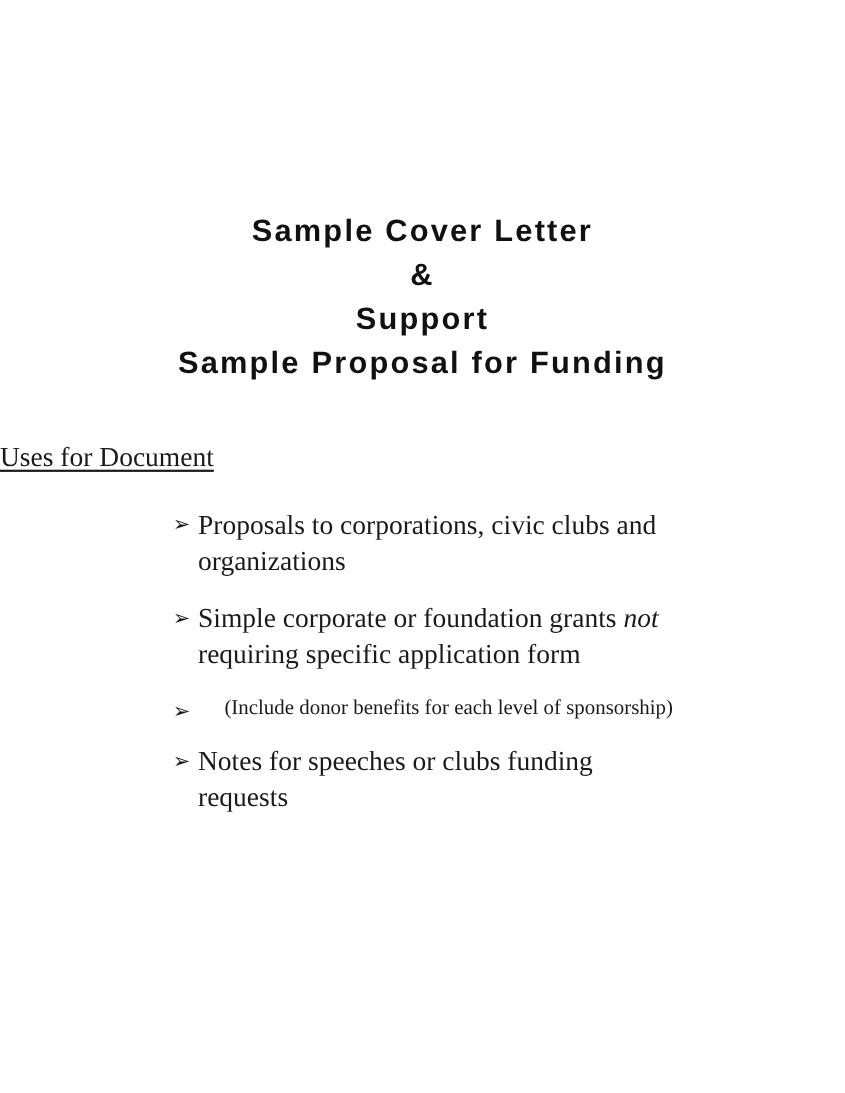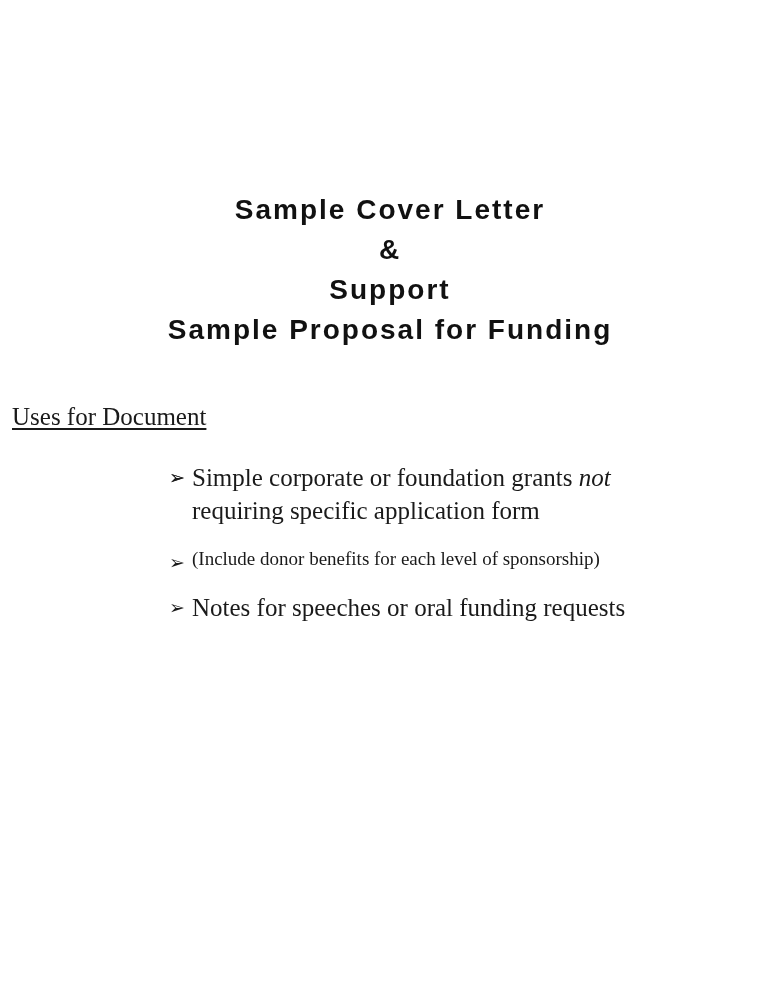--- a/index.html
+++ b/index.html
@@ -9,21 +9,20 @@
   }
   .page {
     position: relative;
     width: 768px;
     height: 994px;
     background: #ffffff;
     color: #161616;
     box-sizing: border-box;
     padding-top: 190px;
     overflow: hidden;
-    padding-left: 12px;
   }
   .title-block {
     text-align: center;
     font-family: "Liberation Sans", sans-serif;
     font-weight: 700;
     font-size: 28px;
     line-height: 40px;
     letter-spacing: 2px;
     color: #111111;
   }
@@ -60,52 +59,54 @@
     font-family: "DejaVu Sans", sans-serif;
     font-size: 19px;
     line-height: 1;
     color: #1a1a1a;
   }
   .item-text em {
   }
   .item-note {
     font-size: 19px;
     line-height: 26px;
+    margin-left: 24px;
   }
 </style>
 </head>
 <body>
 
 <div class="page">
 
   <header class="title-block">
     <div class="title-line">Sample Cover Letter</div>
     <div class="title-line">&amp;</div>
     <div class="title-line">Support</div>
     <div class="title-line">Sample Proposal for Funding</div>
   </header>
 
   <h2 class="section-heading">Uses for Document</h2>
 
   <ul class="bullet-list">
 
     <li class="bullet-item">
       <span class="bullet-glyph">➢</span>
+      <span class="item-text">Proposals to corporations, civic clubs and organizations</span>
     </li>
 
     <li class="bullet-item">
       <span class="bullet-glyph">➢</span>
       <span class="item-text"><span>Simple corporate or foundation grants </span><em>not</em><span> requiring specific application form</span></span>
     </li>
 
     <li class="bullet-item">
       <span class="bullet-glyph">➢</span>
       <div class="item-note">(Include donor benefits for each level of sponsorship)</div>
     </li>
 
     <li class="bullet-item">
       <span class="bullet-glyph">➢</span>
-      <span class="item-text">Notes for speeches or oral funding requests</span>
+      <span class="item-text">Notes for speeches or clubs funding requests</span>
     </li>
 
   </ul>
 
 </div>
 
 </body></html>

